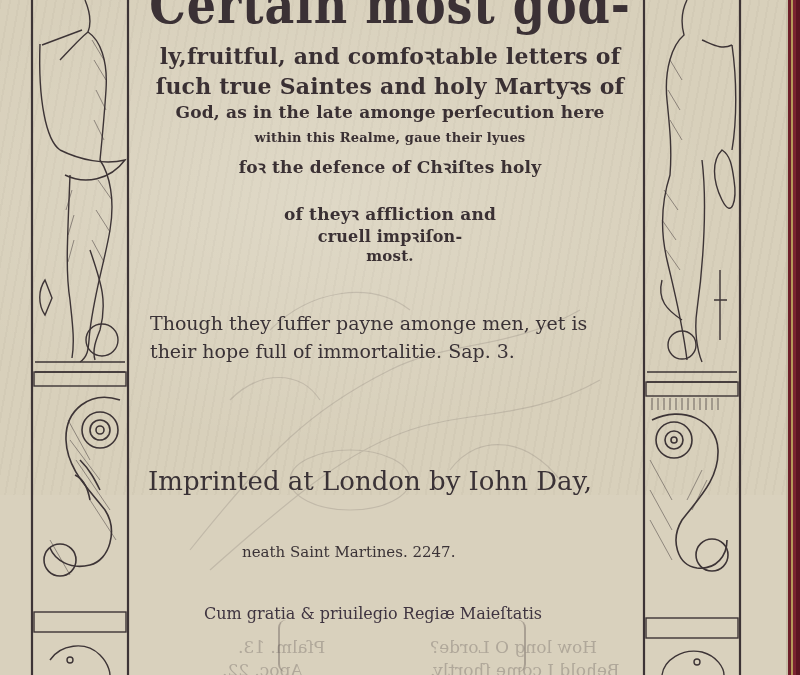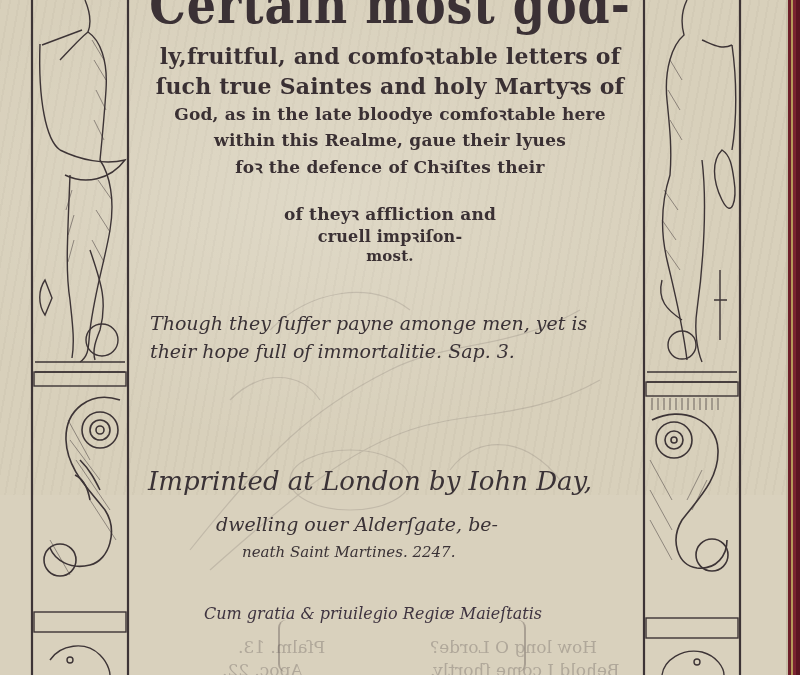--- a/index.html
+++ b/index.html
@@ -27,28 +27,28 @@
 
     
     .text-block { position: absolute; left: 140px; top: 0; width: 500px; height: 675px; }
 
     .bl { font-family: "DejaVu Serif", serif; font-weight: bold; color: #3a3033;
       text-align: center; letter-spacing: 0.2px; position: absolute; left: 0; width: 500px; white-space: nowrap; }
     .title-line { font-size: 46px; top: -22px; letter-spacing: 1px; transform: scaleY(1.15); color: #3b3135; }
     .l1 { top: 40px; font-size: 22px; }
     .l2 { top: 70px; font-size: 22px; }
     .l3 { top: 102px; font-size: 17px; }
-    .l4 { top: 130px; font-size: 17px; text-align: center; }
+    .l4 { top: 130px; font-size: 13px; text-align: center; }
     .l5 { top: 155px; font-size: 17px; }
     .l6 { top: 178px; font-size: 17px; }
     .l7 { top: 202px; font-size: 17px; }
     .l8 { top: 225px; font-size: 16px; }
     .l9 { top: 247px; font-size: 15px; }
 
-    .it { font-family: "DejaVu Serif", serif; font-style: italic; color: #3a3236;
+    .it { font-family: "DejaVu Serif", serif; color: #3a3236;
       position: absolute; white-space: nowrap; }
     .verse1 { top: 312px; left: 10px; font-size: 19px; }
     .verse2 { top: 340px; left: 10px; font-size: 19px; }
     .imp1 { top: 466px; left: 8px; font-size: 26px; }
     .imp2 { top: 513px; left: 76px; font-size: 19px; }
     .imp3 { top: 543px; left: 102px; font-size: 15px; }
     .priv { top: 592px; left: 64px; font-size: 16px; color: #3f3440; margin-top: 12px; }
 
     
     .ghost { position: absolute; font-family: "DejaVu Serif", serif; color: rgba(90,80,80,0.32);
@@ -165,32 +165,31 @@
         <path d="M20 675 C22 660, 40 648, 60 652 C75 656, 82 668, 82 675"></path>
         <circle cx="55" cy="662" r="3"></circle>
       </g>
     </svg>
   </div>
 
   <div class="text-block">
     <div class="bl title-line">Certain most god-</div>
     <div class="bl l1">ly,fruitful, and comfoꝛtable letters of</div>
     <div class="bl l2">ſuch true Saintes and holy Martyꝛs of</div>
-    <div class="bl l3">God, as in the late bloodye comfoꝛtable here</div>
+    <div class="bl l3">God, as in the late amonge perſecution here</div>
     <div class="bl l4">within this Realme, gaue their lyues</div>
-    <div class="bl l5">foꝛ the defence of Chꝛiſtes their</div>
+    <div class="bl l5">foꝛ the defence of Chꝛiſtes holy</div>
     <div class="bl l8">cruell impꝛiſon-</div>
     <div class="bl l7">of theyꝛ affliction and</div>
     <div class="bl l9">most.</div>
 
     <div class="it verse1">Though they ſuffer payne amonge men, yet is</div>
     <div class="it verse2">their hope full of immortalitie.  Sap. 3.</div>
 
     <div class="it imp1">Imprinted at London by Iohn Day,</div>
-    <div class="it imp2">dwelling ouer Alderſgate, be-</div>
     <div class="it imp3">neath Saint Martines. 2247.</div>
 
     <div class="it priv">Cum gratia &amp; priuilegio Regiæ Maieſtatis</div>
   </div>
 
   <div class="ghost g1">Pſalm. 13.</div>
   <div class="ghost g2">How long O Lorde?</div>
   <div class="ghost g3">Apoc. 22.</div>
   <div class="ghost g4">Behold I come ſhortly.</div>
   <div class="brace b1"></div>

